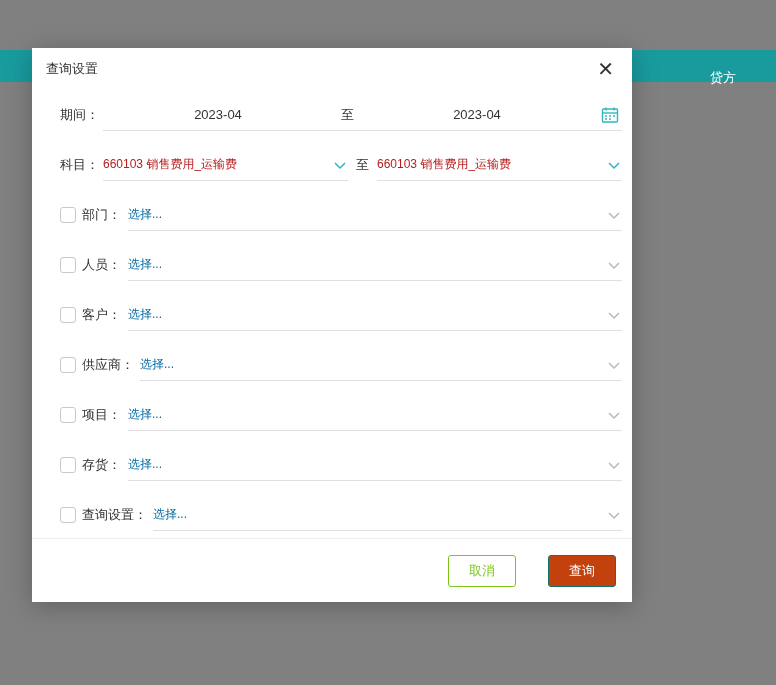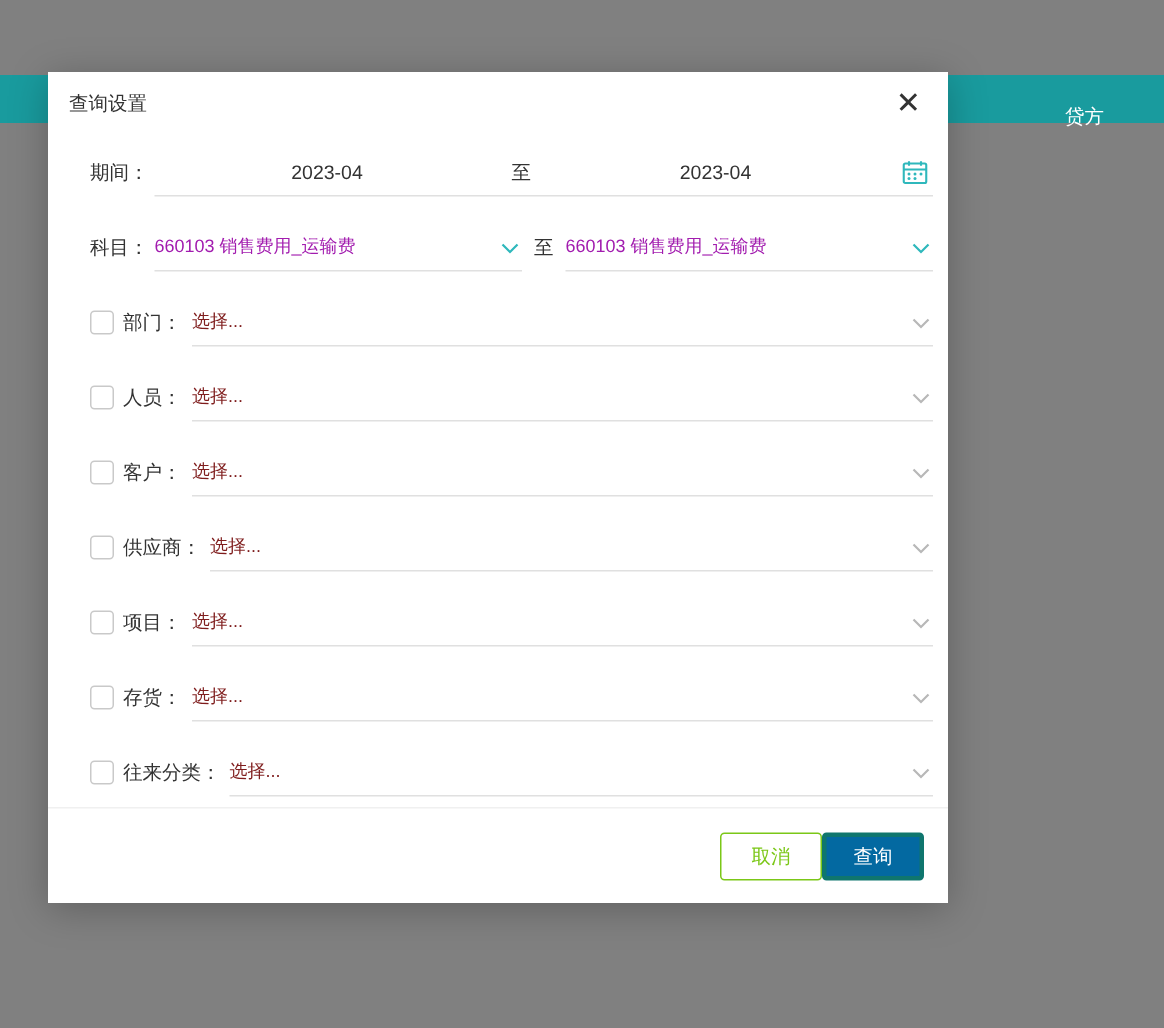--- a/index.html
+++ b/index.html
@@ -52,45 +52,45 @@
 
   .cal-btn {
     flex: 0 0 24px; height: 24px; margin-left: 6px; cursor: pointer;
     display: flex; align-items: center; justify-content: center;
   }
 
   .sel {
     flex: 1; position: relative; border-bottom: 1px solid #e0e0e0; height: 32px;
     display: flex; align-items: center; cursor: pointer;
   }
-  .sel .val { flex: 1; font-size: 12px; color: #a21caf; white-space: nowrap; overflow: hidden; }
-  .sel .ph  { flex: 1; font-size: 12px; color: #7f1d1d; }
+  .sel .val { flex: 1; font-size: 12px; color: #b91c1c; white-space: nowrap; overflow: hidden; }
+  .sel .ph  { flex: 1; font-size: 12px; color: #0369a1; }
   .chev {
     width: 16px; height: 16px; flex: 0 0 16px;
   }
   .chev svg { display: block; }
 
   .row.aux { min-height: 50px; }
   .chk {
     width: 16px; height: 16px; border: 1px solid #c9c9c9; border-radius: 3px;
     margin-right: 6px; flex: 0 0 16px; cursor: pointer; background: #fff;
   }
   .aux .lab { min-width: 44px; }
   .aux .sel { margin-left: 2px; }
 
   .modal-footer {
     height: 64px; display: flex; align-items: center; justify-content: flex-end;
-    padding: 0 16px; gap: 0; border-top: 1px solid #f0f0f0;
+    padding: 0 16px; gap: 32px; border-top: 1px solid #f0f0f0;
   }
   .btn {
     min-width: 68px; height: 32px; border-radius: 3px; font-size: 13px;
     display: flex; align-items: center; justify-content: center; cursor: pointer;
   }
   .btn-outline { border: 1px solid #7bc717; color: #7bc717; background: #fff; }
-  .btn-primary { border: 3px solid #0f766e; color: #fff; background: #0369a1; }
+  .btn-primary { border: 1px solid #0f766e; color: #fff; background: #c2410c; }
 </style>
 </head>
 <body>
 
 <div class="topbar">
   <div class="topbar-item">贷方</div>
 </div>
 
 <div class="modal">
   <div class="modal-header">
@@ -211,21 +211,21 @@
             <div class="ph">选择...</div>
             <div class="chev">
               <svg width="16" height="16" viewBox="0 0 16 16">
                 <polyline points="3,6 8,11 13,6" fill="none" stroke="#b8b8b8" stroke-width="1.5"></polyline>
               </svg>
             </div>
           </div>
         </div>
         <div class="row aux">
           <div class="chk"></div>
-          <div class="lab">往来分类：</div>
+          <div class="lab">查询设置：</div>
           <div class="sel">
             <div class="ph">选择...</div>
             <div class="chev">
               <svg width="16" height="16" viewBox="0 0 16 16">
                 <polyline points="3,6 8,11 13,6" fill="none" stroke="#b8b8b8" stroke-width="1.5"></polyline>
               </svg>
             </div>
           </div>
         </div>
       </div>

